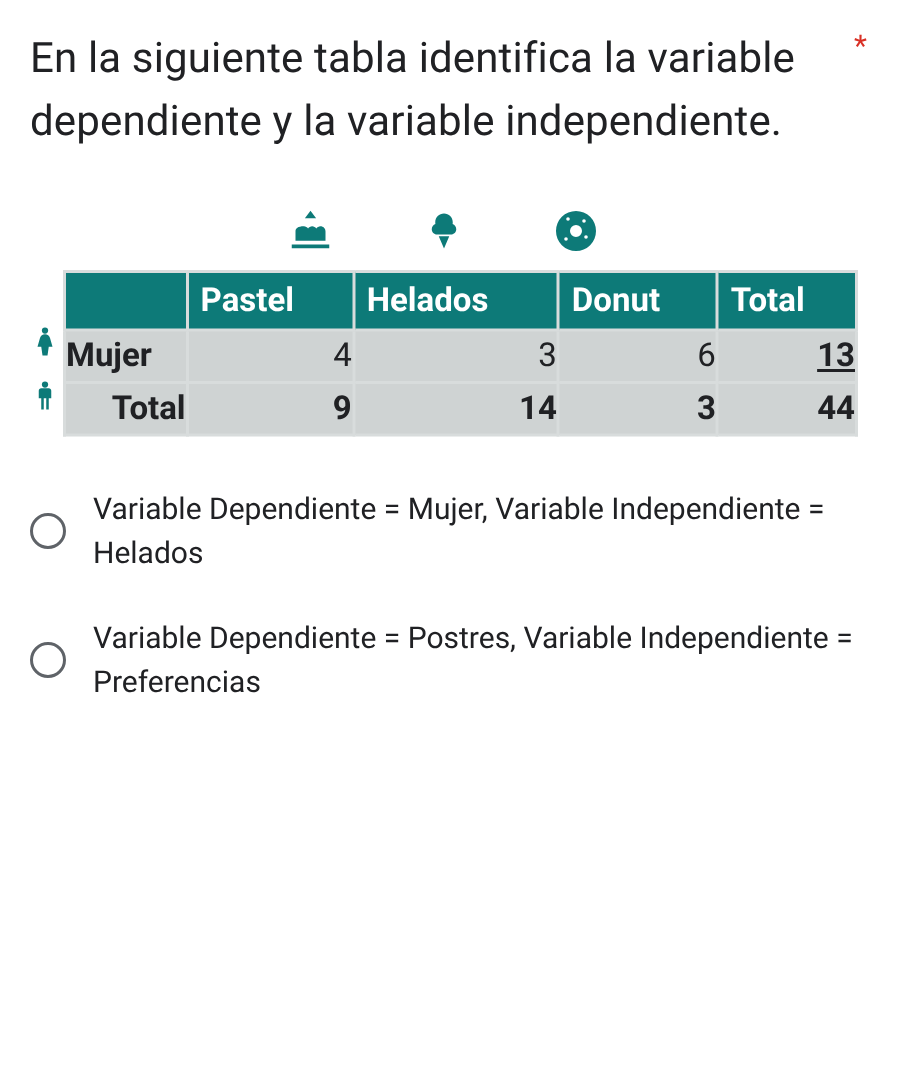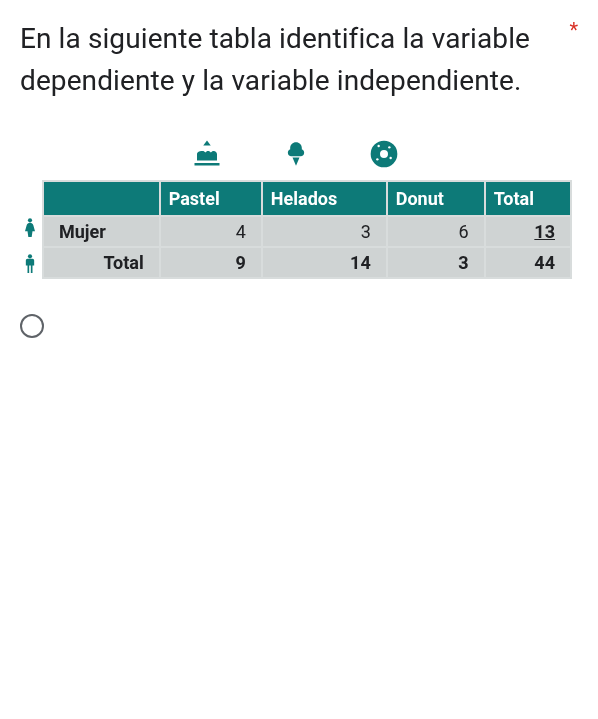--- a/index.html
+++ b/index.html
@@ -31,34 +31,34 @@
   .gender-icons {
     display: flex;
     flex-direction: column;
     gap: 6px;
     margin-top: 34px;
     margin-right: 2px;
   }
   table {
     border-collapse: collapse;
     width: 530px;
-    font-size: 18px;
+    font-size: 22px;
   }
   thead th {
     background: #0d7a78;
     color: #fff;
     font-weight: 700;
     padding: 6px 8px;
     text-align: left;
     border: 2px solid #d8dcdc;
   }
   thead th.blank { background: #0d7a78; }
   tbody td, tbody th {
     border: 2px solid #d8dcdc;
-    padding: 4px 15px;
+    padding: 4px 0;
   }
   tbody td { text-align: right; }
   tbody th { text-align: left; font-weight: 700; background: #cfd3d3; }
   tr.row-a td { background: #cfd3d3; }
   tr.row-b td { background: #edefef; }
   tr.row-b th { background: #edefef; }
   tr.total-row th, tr.total-row td { background: #cfd3d3; font-weight: 700; }
   tr.total-row th { text-align: right; }
   td.total-col { font-weight: 700; text-decoration: underline; }
   .options { margin-top: 18px; }
@@ -148,14 +148,19 @@
           <td>44</td>
         </tr>
       </tbody>
     </table>
   </div>
 </div>
 
 <div class="options">
   <div class="option">
     <div class="radio"></div>
+    <div class="option-text">Variable Dependiente = Mujer, Variable Independiente = Helados</div>
+  </div>
+  <div class="option">
+    <div class="radio"></div>
+    <div class="option-text">Variable Dependiente = Postres, Variable Independiente = Preferencias</div>
   </div>
 </div>
 
 </body></html>

